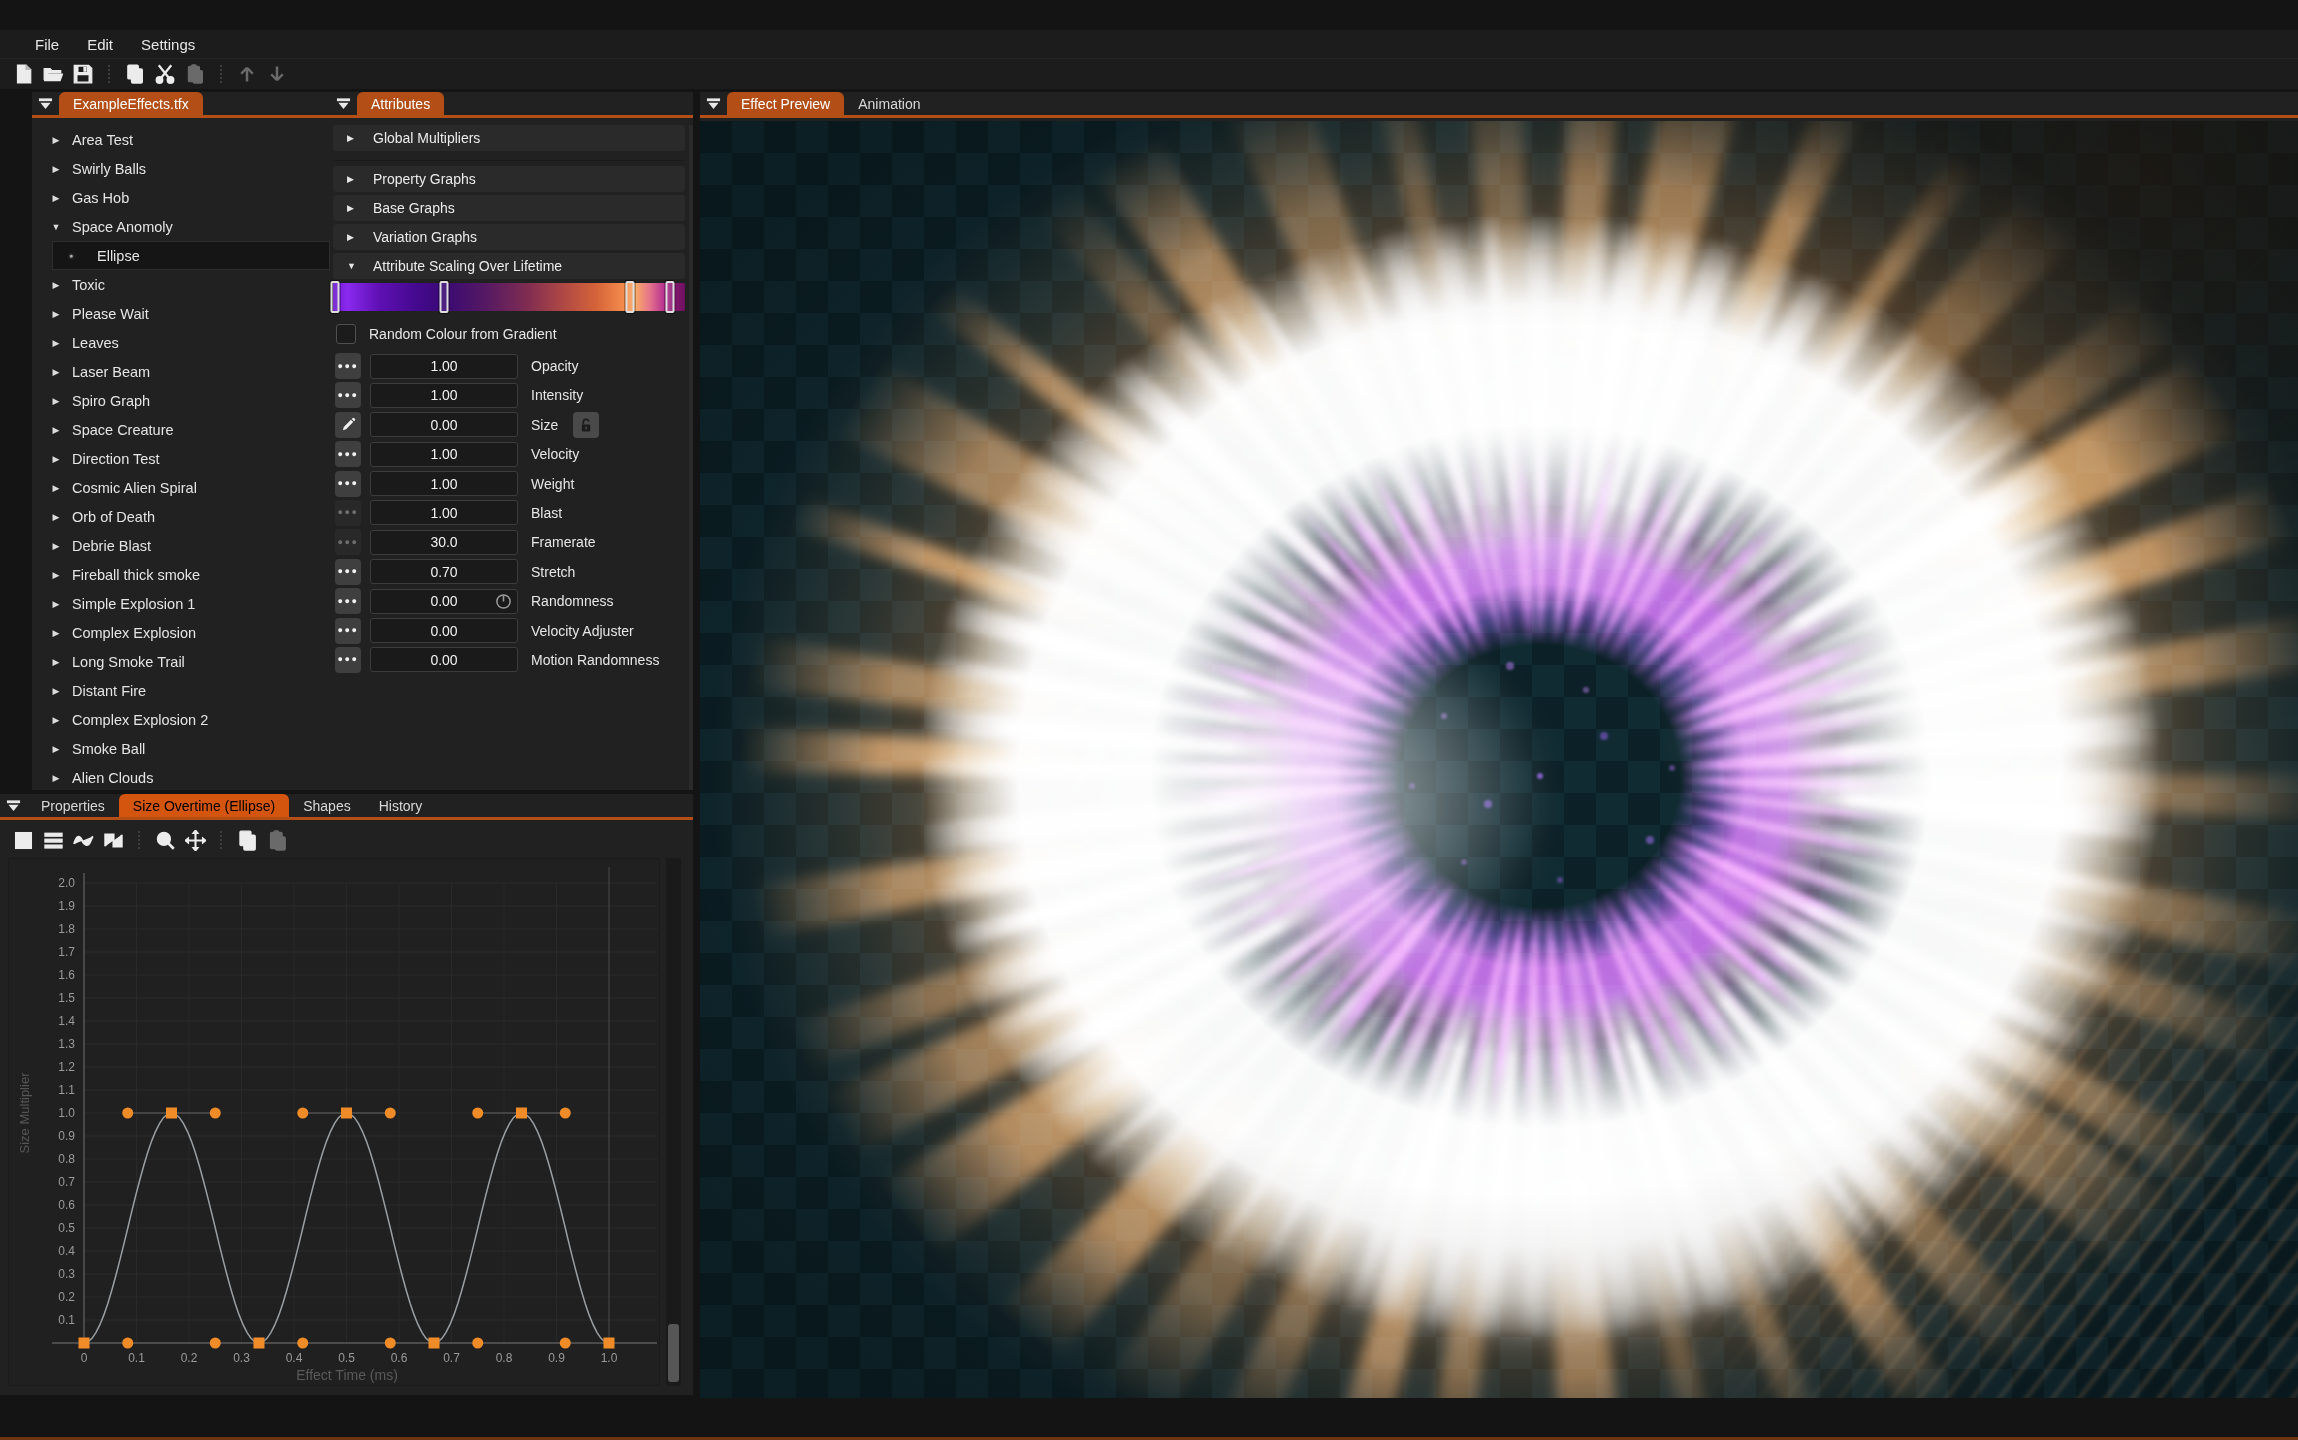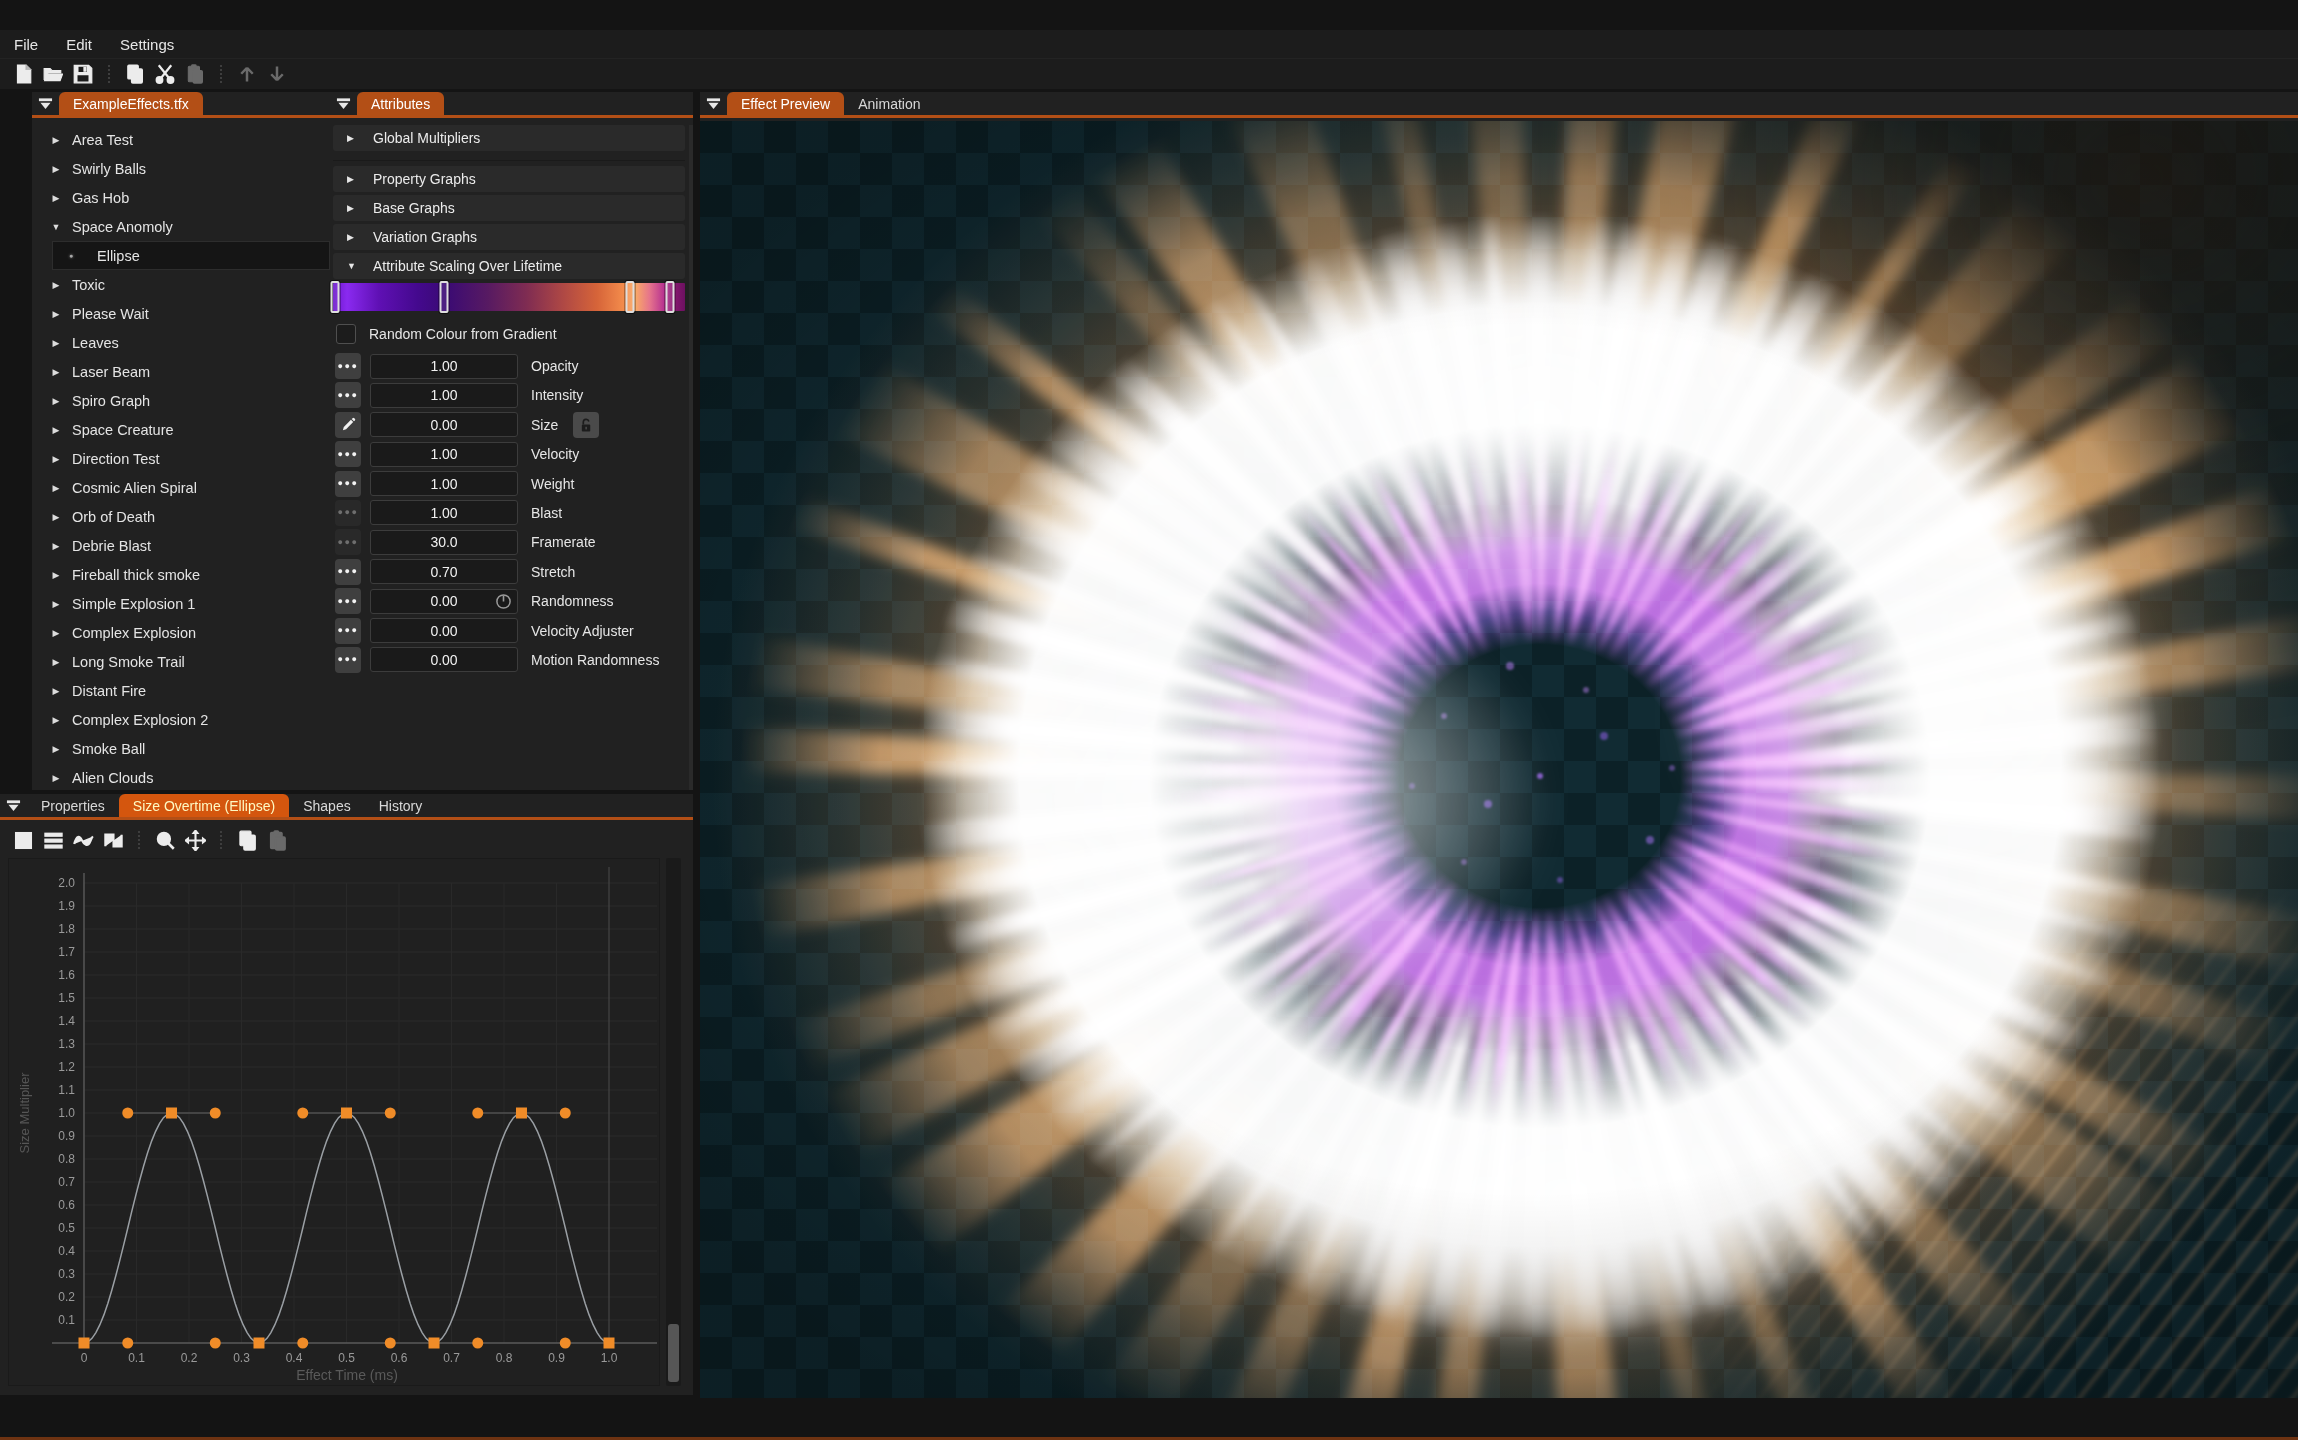--- a/index.html
+++ b/index.html
@@ -14,21 +14,21 @@
     display:flex; align-items:center; border-top:2px solid #101010; }
   .title-icon { width:19px; height:15px; margin-left:9px; border:1px solid #9a9a9a; border-radius:2px;
     background:linear-gradient(110deg,#8fd8cc 0 42%,#2e6f8e 42% 72%,#163c52 72%); }
   .title-text { margin-left:11px; font-size:15px; color:#4a4a4a; }
   .win-buttons { margin-left:auto; display:flex; height:100%; }
   .win-btn { width:62px; height:100%; display:flex; align-items:center; justify-content:center;
     color:#555; font-size:16px; }
   .win-btn.close { font-size:20px; }
   
   .menubar { position:absolute; left:0; top:30px; width:100%; height:28px; background:#1c1c1c;
-    display:flex; align-items:center; padding-left:0; }
+    display:flex; align-items:center; padding-left:21px; }
   .menu-item { padding:0 14px; font-size:15px; color:#e6e6e6; }
   .toolbar { position:absolute; left:0; top:58px; width:100%; height:31px; background:#1c1c1c;
     display:flex; align-items:center; padding-left:8px; border-top:1px solid #232323; }
   .tb-icon { width:30px; height:26px; display:flex; align-items:center; justify-content:center; }
   .tb-icon svg { width:20px; height:20px; }
   .tb-icon svg .fg { fill:#ececec; stroke:#ececec; }
   .tb-icon.disabled svg .fg { fill:#6a6a6a; stroke:#6a6a6a; }
   .tb-divider { width:2px; height:18px; border-left:2px dotted #3e3e3e; margin:0 10px; }
   
   .panel { position:absolute; background:#212121; }
@@ -36,21 +36,21 @@
   #panel-attributes{ left:330px; top:92px;  width:363px;  height:698px; }
   #panel-preview   { left:700px; top:92px;  width:1598px; height:1306px; }
   #panel-graph     { left:0;     top:794px; width:693px;  height:601px; }
   .tabstrip { position:absolute; left:0; top:0; width:100%; height:26px;
     border-bottom:3px solid #b34f16; display:flex; align-items:flex-end; }
   .filter-btn { width:27px; height:23px; display:flex; align-items:center; justify-content:center; }
   .filter-btn svg { width:15px; height:14px; fill:#e8e8e8; }
   .tab { height:23px; padding:0 14px; display:flex; align-items:center; font-size:14px;
     color:#d8d8d8; border-radius:6px 6px 0 0; white-space:nowrap; }
   .tab.active { background:#b34f16; color:#ffffff; }
-  #panel-graph .tab.active { background:#d4560e; color:#fef9c3; }
+  #panel-graph .tab.active { background:#d4560e; color:#000000; }
   
   #tree { position:absolute; left:0; top:33px; right:22px; bottom:4px; overflow:hidden; }
   .tree-row { position:relative; height:29px; display:flex; align-items:center;
     font-size:14.5px; color:#e4e4e4; }
   .tree-arrow { width:14px; margin-left:17px; font-size:9px; color:#dcdcdc; text-align:center; }
   .tree-label { margin-left:9px; }
   .tree-row.child .tree-bullet { margin-left:37px; width:10px; font-size:7px; color:#a8a8a8;
     text-shadow:0 0 3px #888; }
   .tree-row.child .tree-label { margin-left:18px; }
   .tree-row.selected::before { content:""; position:absolute; left:20px; right:2px; top:0; bottom:0;

